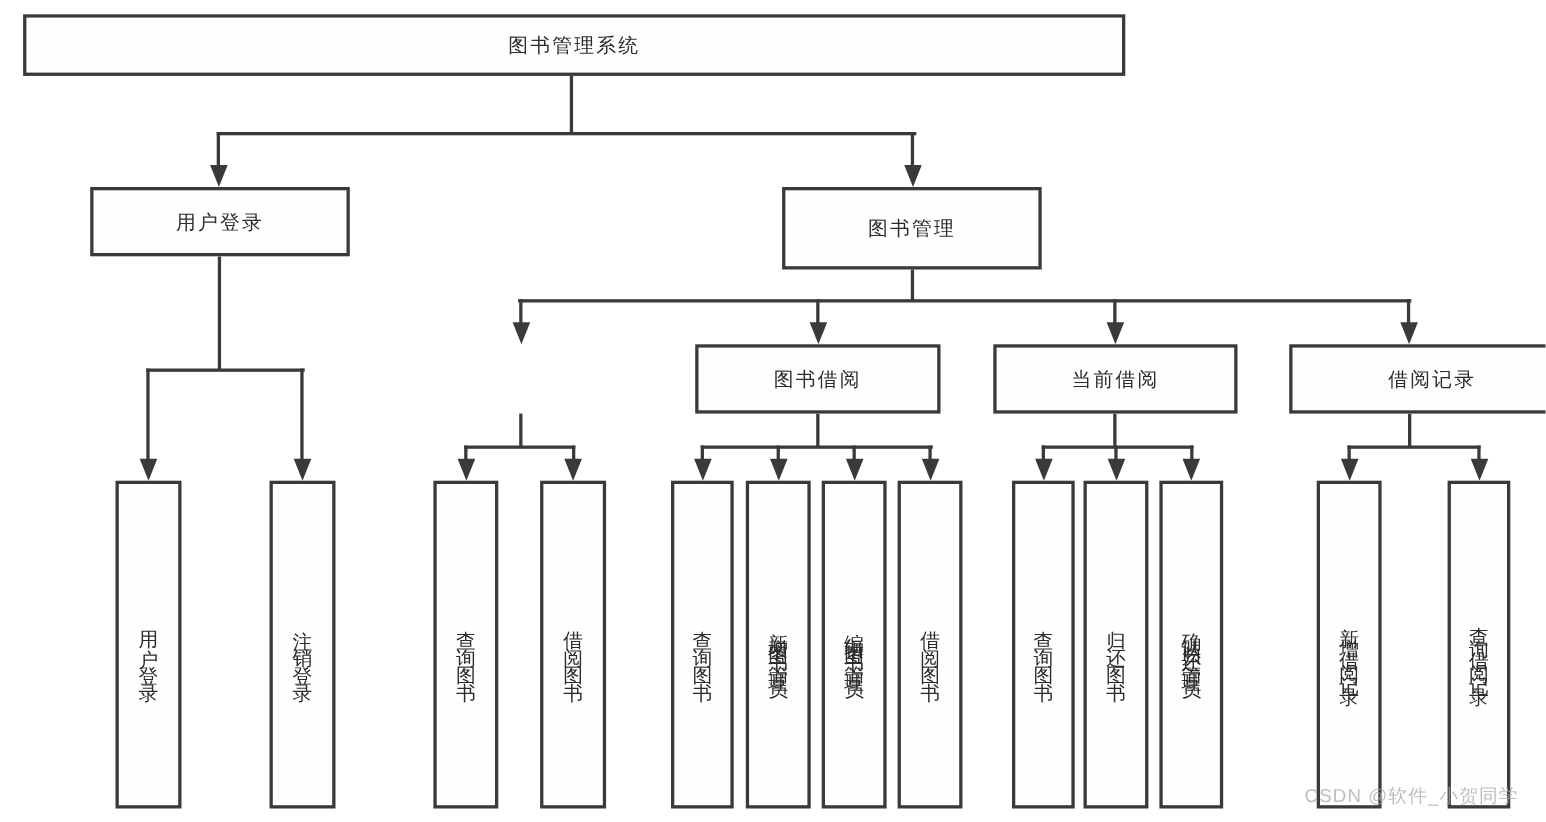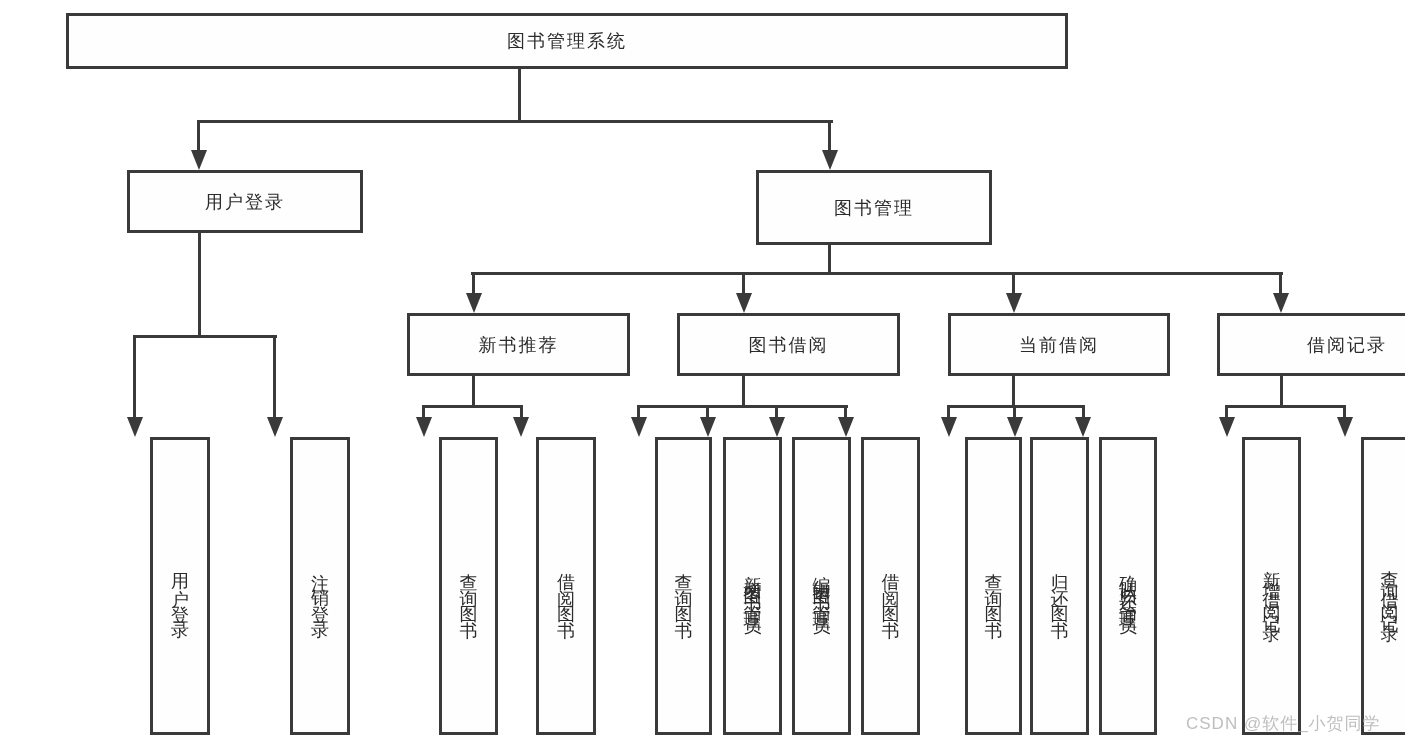--- a/index.html
+++ b/index.html
@@ -19,21 +19,20 @@
     box-sizing: border-box;
     border: 3px solid #3a3a3a;
     background: #fefefe;
     display: flex;
     align-items: center;
     justify-content: center;
     color: #2b2b2b;
     font-size: 18px;
     letter-spacing: 2px;
     z-index: 2;
-    margin-left: 45px;
   }
   .vbox {
     writing-mode: vertical-rl;
     text-orientation: mixed;
     letter-spacing: 16px;
     line-height: 1;
     padding-top: 10px;
   }
   .vbox.six   { letter-spacing: 11px; padding-top: 6px; }
   .vbox.tight { letter-spacing: 6px;  padding-top: 4px; }
@@ -73,21 +72,20 @@
 </head>
 <body>
 
 <div id="canvas">
 
   <div class="box" style="left:21px; top:13px; width:1002px; height:56px;">图书管理系统</div>
 
   <div class="box" style="left:82px; top:170px; width:236px; height:63px;">用户登录</div>
   <div class="box" style="left:711px; top:170px; width:236px; height:75px;">图书管理</div>
 
-  <div class="box" style="left:362px; top:313px; width:223px; height:63px;">新书推荐</div>
   <div class="box" style="left:903px; top:313px; width:222px; height:63px;">当前借阅</div>
   <div class="box" style="left:632px; top:313px; width:223px; height:63px;">图书借阅</div>
   <div class="box" style="left:1172px; top:313px; width:260px; height:63px;font-family:Liberation Mono, monospace;">借阅记录</div>
 
   <div class="box vbox" style="left:105px; top:437px; width:60px; height:298px;">用户登录</div>
   <div class="box vbox" style="left:245px; top:437px; width:60px; height:298px;">注销登录</div>
 
   <div class="box vbox" style="left:394px; top:437px; width:59px; height:298px;">查询图书</div>
   <div class="box vbox" style="left:491px; top:437px; width:60px; height:298px;">借阅图书</div>
 

